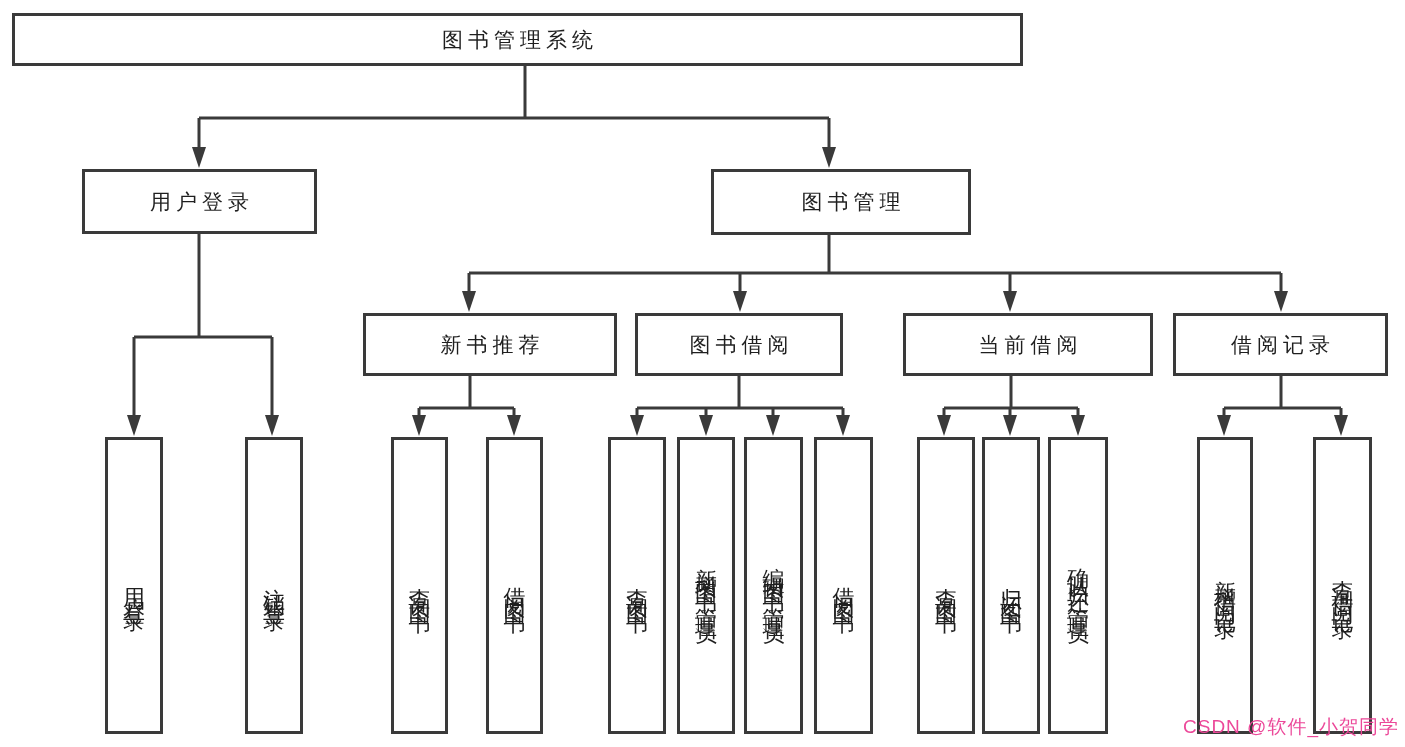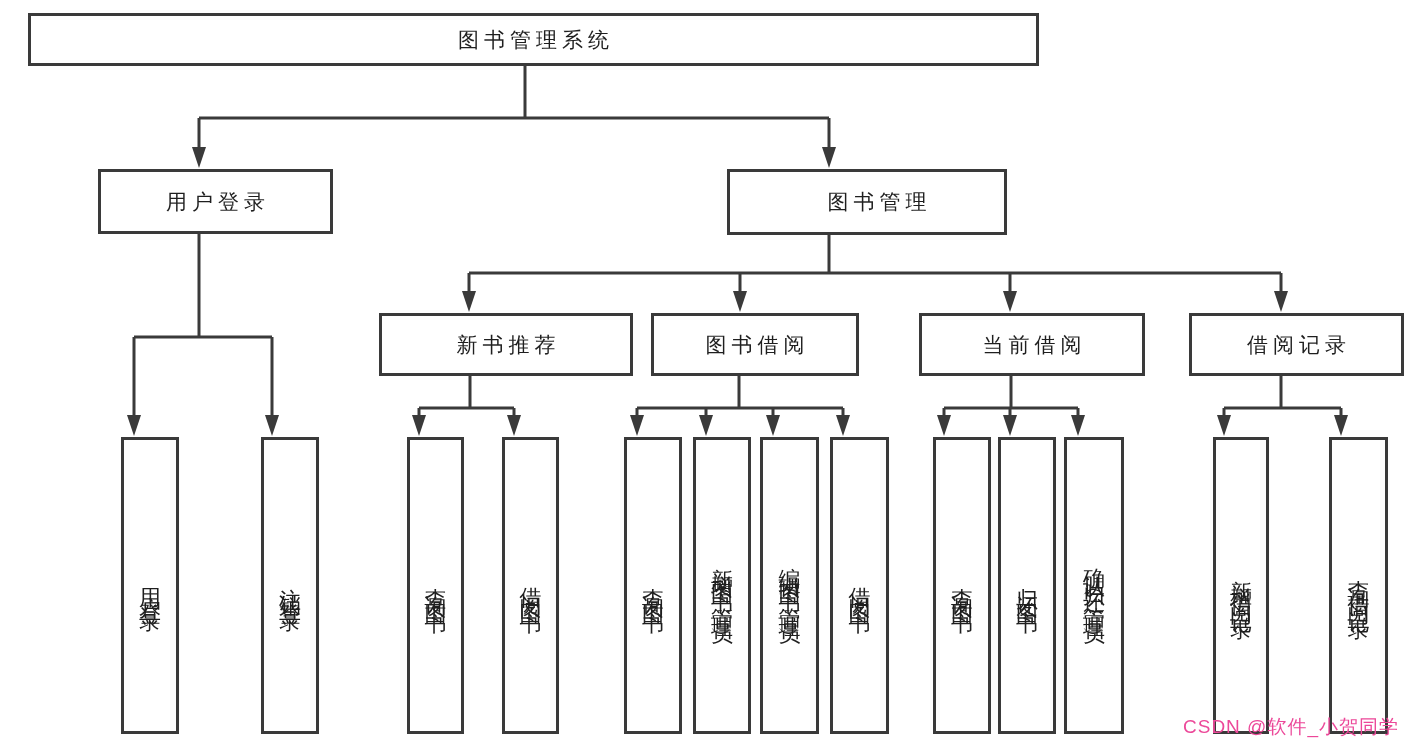--- a/index.html
+++ b/index.html
@@ -20,21 +20,20 @@
   .node {
     position: absolute;
     background: #ffffff;
     border: 3px solid #3a3a3a;
     box-sizing: border-box;
     display: flex;
     align-items: center;
     justify-content: center;
     color: #1f1f1f;
     z-index: 2;
-    margin-left: 16px;
   }
   .hnode {
     font-size: 21px;
     letter-spacing: 5px;
     text-indent: 5px;
     white-space: nowrap;
   }
   .leaf .vtext {
     writing-mode: vertical-rl;
     text-orientation: mixed;
@@ -91,31 +90,31 @@
     </g>
   </svg>
 
   <div class="node hnode" style="left:12px; top:13px; width:1011px; height:53px;">
     <span>图书管理系统</span>
   </div>
 
   <div class="node hnode" style="left:82px; top:169px; width:235px; height:65px;">
     <span>用户登录</span>
   </div>
-  <div class="node hnode" style="left:711px; top:169px; width:280px; height:66px;padding-left:20px;">
+  <div class="node hnode" style="left:711px; top:169px; width:260px; height:66px;padding-left:20px;">
     <span>图书管理</span>
   </div>
 
   <div class="node hnode" style="left:363px; top:313px; width:254px; height:63px;">
     <span>新书推荐</span>
   </div>
   <div class="node hnode" style="left:635px; top:313px; width:208px; height:63px;text-align:right;">
     <span>图书借阅</span>
   </div>
-  <div class="node hnode" style="left:903px; top:313px; width:226px; height:63px;">
+  <div class="node hnode" style="left:903px; top:313px; width:250px; height:63px;">
     <span>当前借阅</span>
   </div>
   <div class="node hnode" style="left:1173px; top:313px; width:215px; height:63px;">
     <span>借阅记录</span>
   </div>
 
   <div class="node leaf" style="left:105px; top:437px; width:58px; height:297px;">
     <span class="vtext">用户登录</span>
   </div>
   <div class="node leaf" style="left:245px; top:437px; width:58px; height:297px;">

